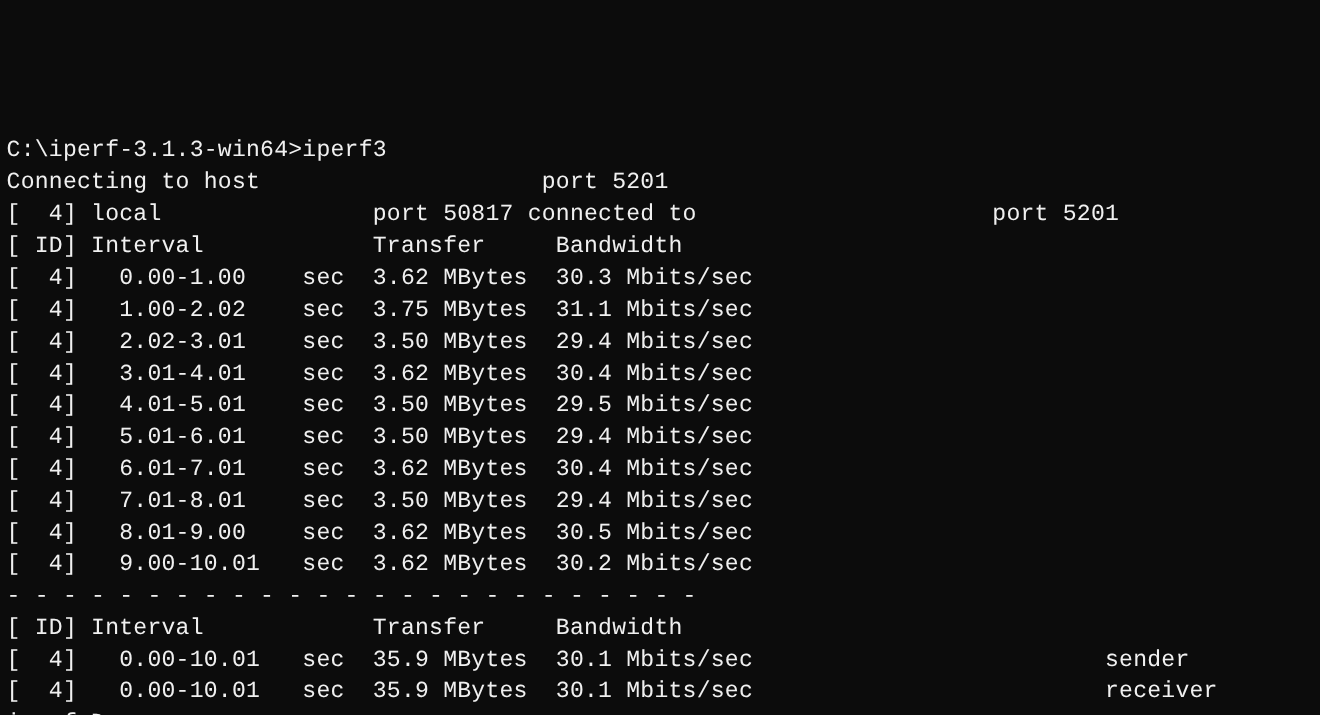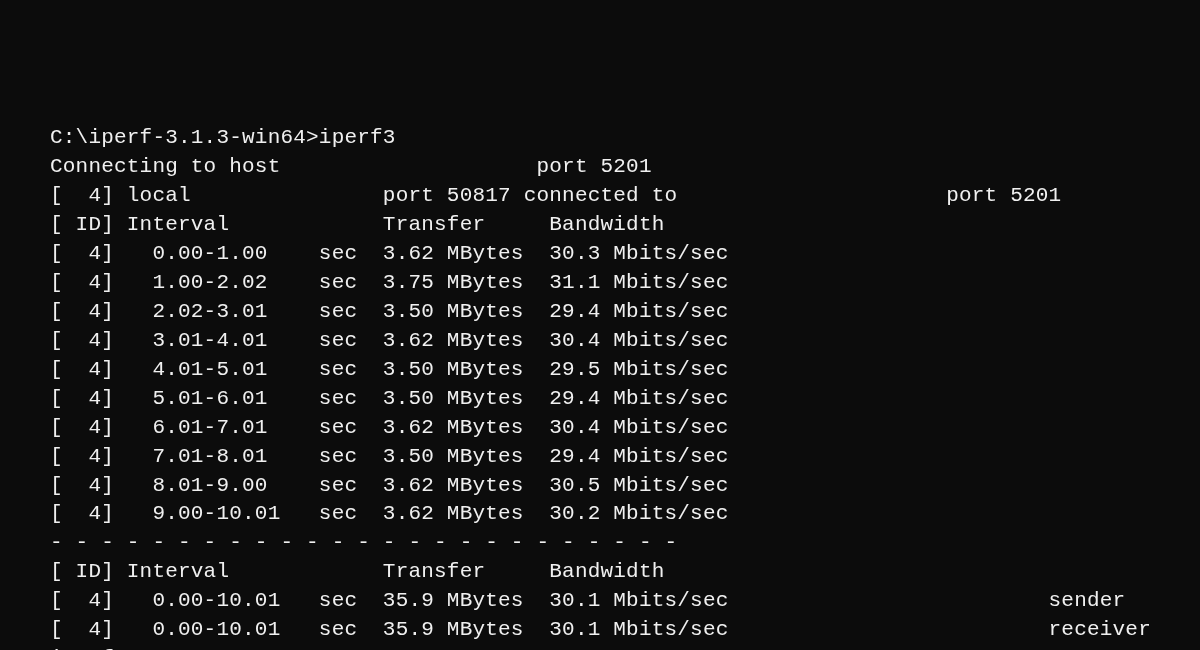--- a/index.html
+++ b/index.html
@@ -13,21 +13,21 @@
       font-family: Consolas, "Courier New", monospace;
       font-size: 21px;
       line-height: 1.38;
       padding: 8px 6px;
       width: 1200px;
       height: 650px;
       overflow: hidden;
       white-space: pre;
       letter-spacing: 0.2px;
     }
-    .line { display: block; margin-left: 44px; }
+    .line { display: block; }
   </style>
 </head>
 <body>
 
 
 
 <div id="terminal"><span class="line">C:\iperf-3.1.3-win64&gt;iperf3</span><span class="line">Connecting to host                    port 5201</span><span class="line">[  4] local               port 50817 connected to                     port 5201</span><span class="line">[ ID] Interval            Transfer     Bandwidth     </span><span class="line">[  4]   0.00-1.00    sec  3.62 MBytes  30.3 Mbits/sec</span><span class="line">[  4]   1.00-2.02    sec  3.75 MBytes  31.1 Mbits/sec</span><span class="line">[  4]   2.02-3.01    sec  3.50 MBytes  29.4 Mbits/sec</span><span class="line">[  4]   3.01-4.01    sec  3.62 MBytes  30.4 Mbits/sec</span><span class="line">[  4]   4.01-5.01    sec  3.50 MBytes  29.5 Mbits/sec</span><span class="line">[  4]   5.01-6.01    sec  3.50 MBytes  29.4 Mbits/sec</span><span class="line">[  4]   6.01-7.01    sec  3.62 MBytes  30.4 Mbits/sec</span><span class="line">[  4]   7.01-8.01    sec  3.50 MBytes  29.4 Mbits/sec</span><span class="line">[  4]   8.01-9.00    sec  3.62 MBytes  30.5 Mbits/sec</span><span class="line">[  4]   9.00-10.01   sec  3.62 MBytes  30.2 Mbits/sec</span><span class="line">- - - - - - - - - - - - - - - - - - - - - - - - -</span><span class="line">[ ID] Interval            Transfer     Bandwidth     </span><span class="line">[  4]   0.00-10.01   sec  35.9 MBytes  30.1 Mbits/sec                         sender</span><span class="line">[  4]   0.00-10.01   sec  35.9 MBytes  30.1 Mbits/sec                         receiver</span><span class="line"></span><span class="line">iperf Done.</span></div>
 
 
 

